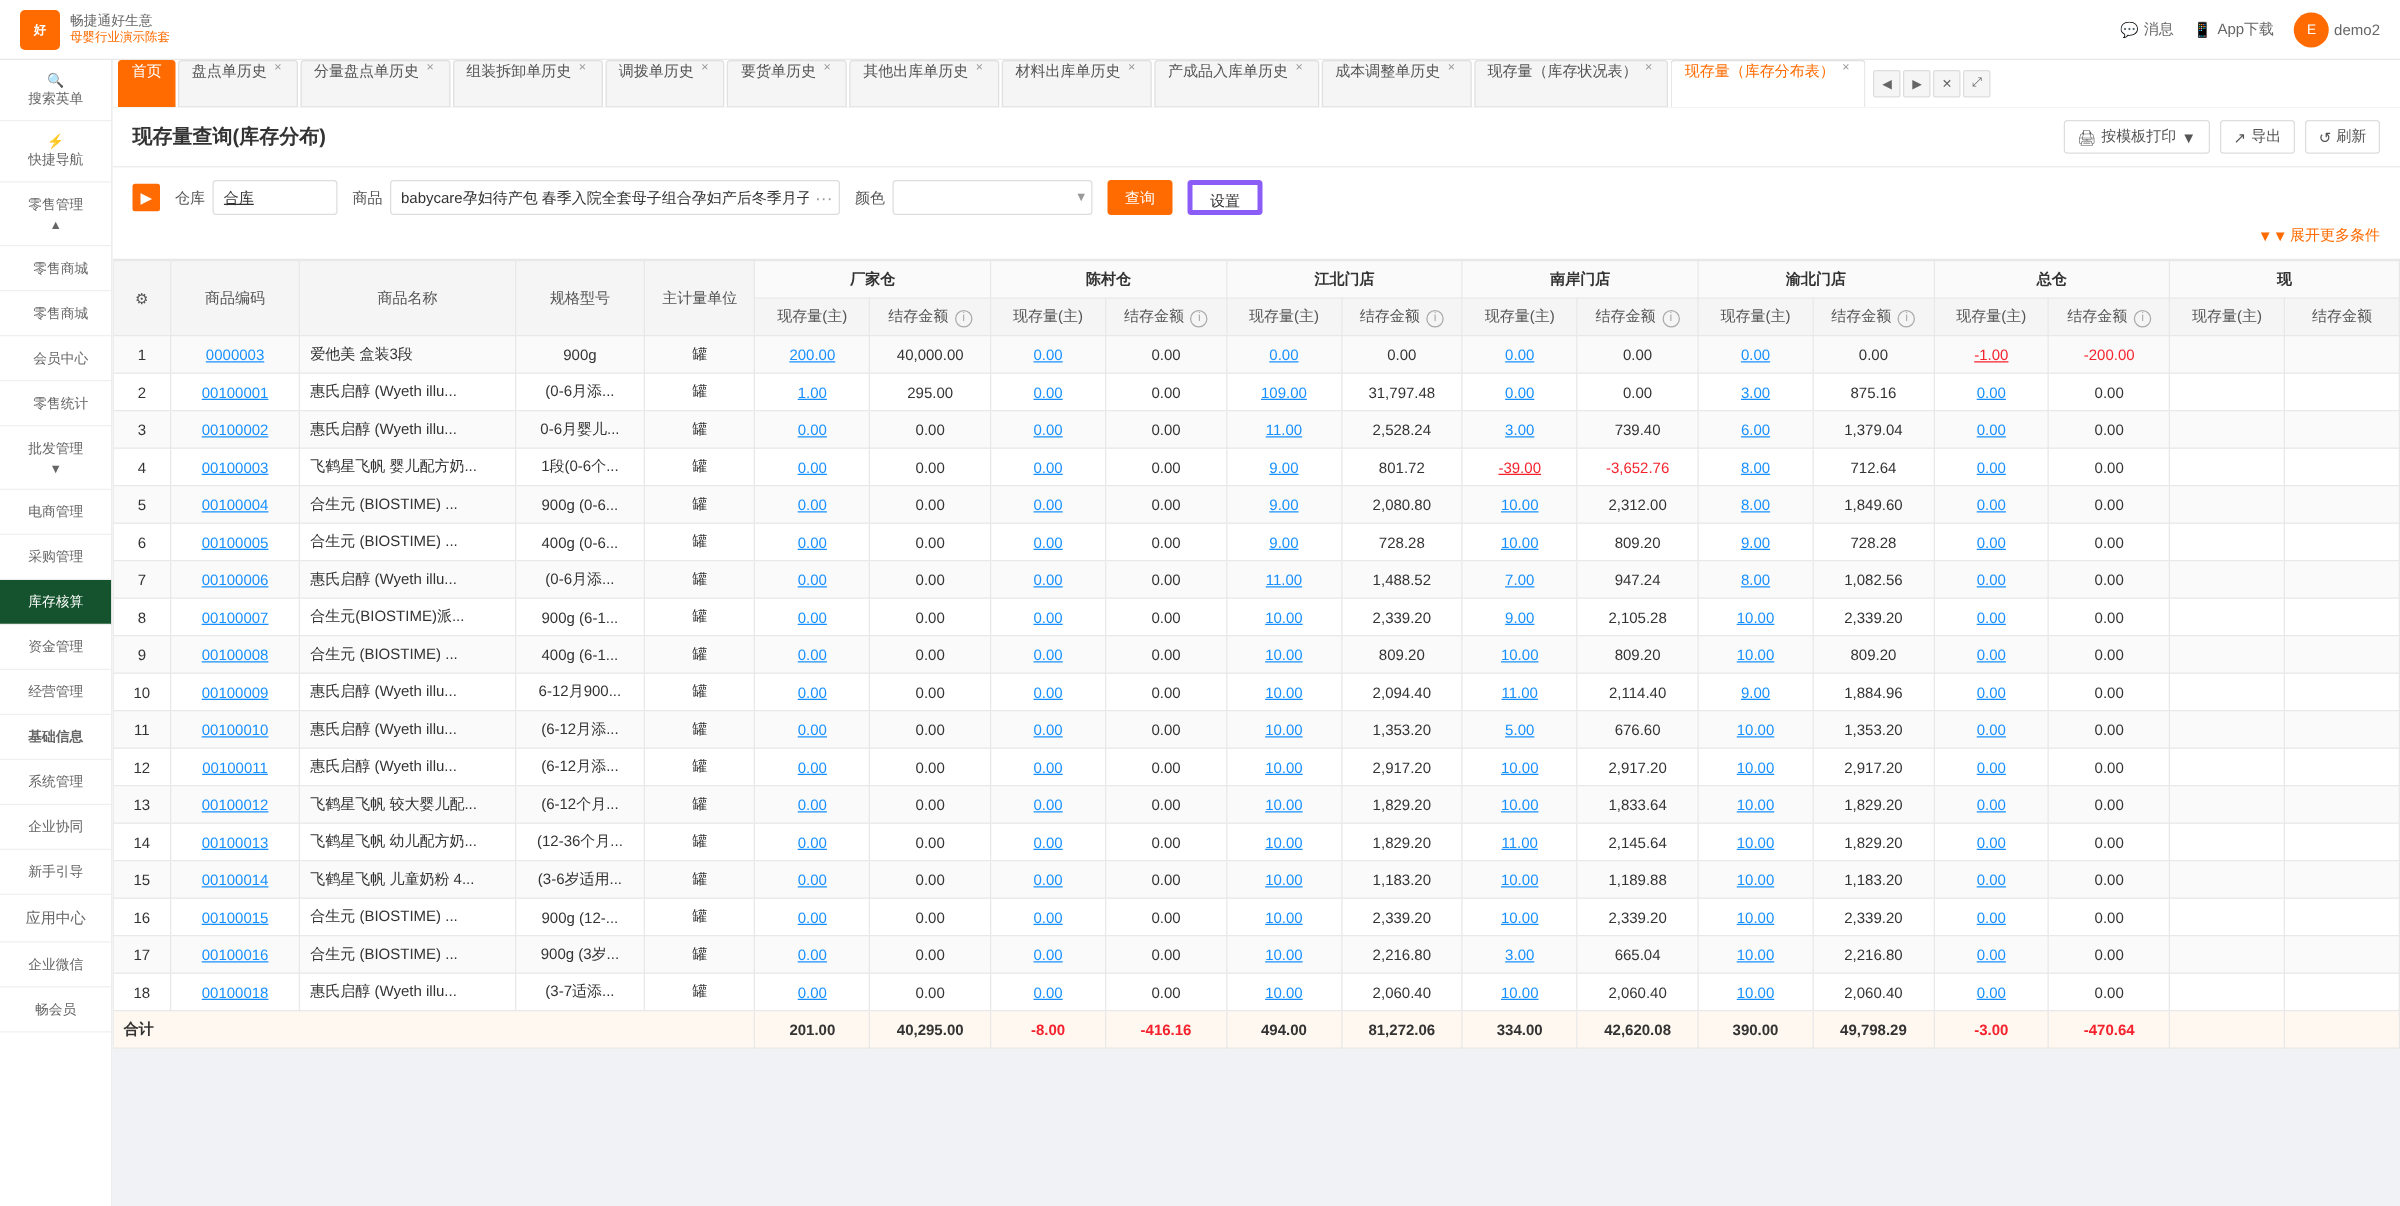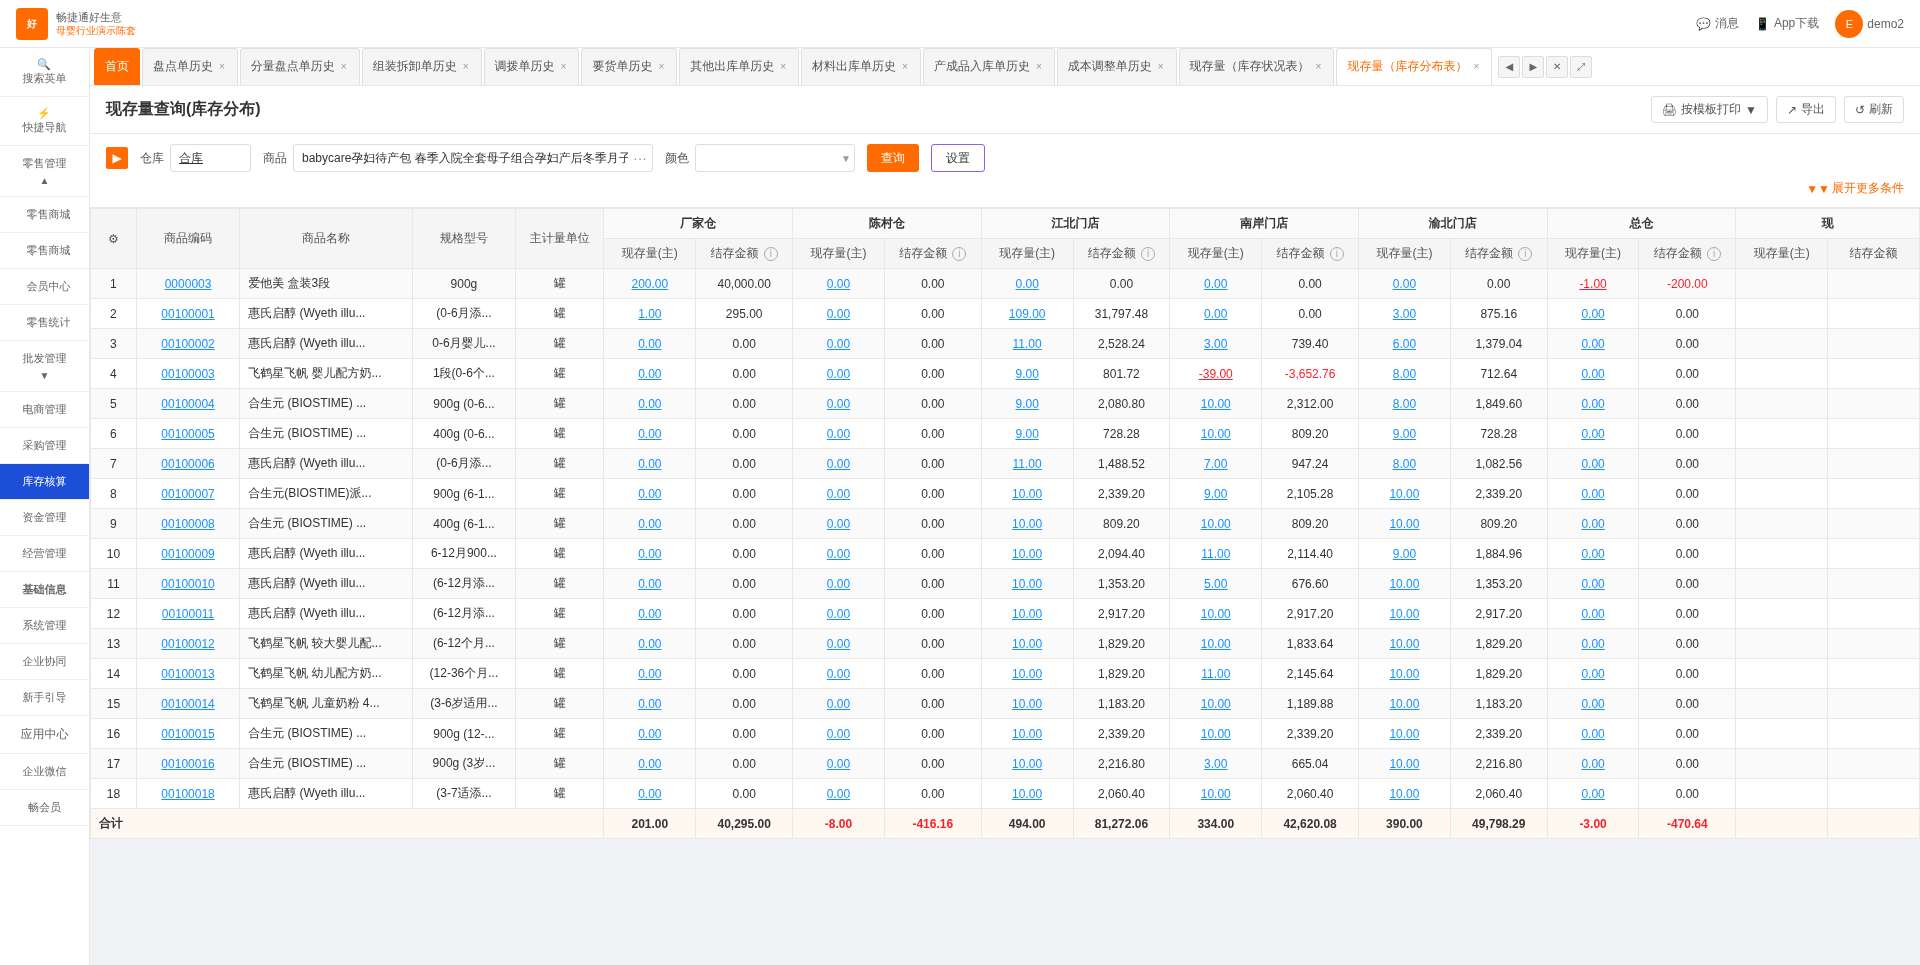--- a/index.html
+++ b/index.html
@@ -76,21 +76,21 @@
       z-index: 90;
     }
     .sidebar-item {
       padding: 10px 4px;
       text-align: center;
       cursor: pointer;
       color: #666;
       font-size: 12px;
       border-bottom: 1px solid #f0f0f0;
     }
-    .sidebar-item.active { background: #1d4ed8; color: white; }
+    .sidebar-item.active { background: #14532d; color: white; }
     .sidebar-item.has-arrow {
       display: flex;
       align-items: center;
       justify-content: center;
       gap: 4px;
     }
 
     
     .main-content {
       margin-left: 90px;
@@ -108,21 +108,20 @@
       padding: 0 4px;
       border-bottom: 1px solid #e8e8e8;
       overflow-x: auto;
       white-space: nowrap;
       height: 38px;
       flex-shrink: 0;
     }
     .tab-bar::-webkit-scrollbar { height: 3px; }
     .tab {
       display: inline-flex;
-      align-items: center;
       padding: 0 10px;
       height: 38px;
       background: #f5f5f5;
       border: 1px solid #e0e0e0;
       border-radius: 3px 3px 0 0;
       margin-right: 2px;
       cursor: pointer;
       font-size: 12px;
       color: #555;
       gap: 4px;
@@ -211,21 +210,21 @@
       border-color: #ff6b00;
       padding: 5px 14px;
       border-radius: 3px;
       cursor: pointer;
       font-size: 12px;
       border: none;
     }
     .btn-white {
       background: #fff;
       color: #333;
-      border: 1px solid #8b5cf6;
+      border: 4px solid #8b5cf6;
       padding: 5px 14px;
       border-radius: 3px;
       cursor: pointer;
       font-size: 12px;
     }
     .search-group {
       display: flex;
       align-items: center;
       gap: 6px;
     }
@@ -513,21 +512,21 @@
         </div>
       </div>
     </div>
 
     <div style="background:#fff; padding:10px 16px; border-bottom:1px solid #e8e8e8;">
       <div style="display:flex; align-items:center; gap:12px; flex-wrap:wrap;">
         <div class="orange-expand-btn">▶</div>
         <div class="search-group">
           <span class="search-label">仓库</span>
           <div class="search-field-container">
-            <input class="search-input" type="text" style="width: 81px; text-decoration: underline;" value="合库" placeholder="合库">
+            <input class="search-input" type="text" style="width: 100px; text-decoration: underline;" value="合库" placeholder="合库">
           </div>
         </div>
         <div class="search-group">
           <span class="search-label">商品</span>
           <div class="search-field-container">
             <input class="search-input search-input-long" type="text" value="babycare孕妇待产包 春季入院全套母子组合孕妇产后冬季月子用品 22件套 ..." style="">
             <span class="search-field-dots">···</span>
           </div>
         </div>
         <div class="search-group">

